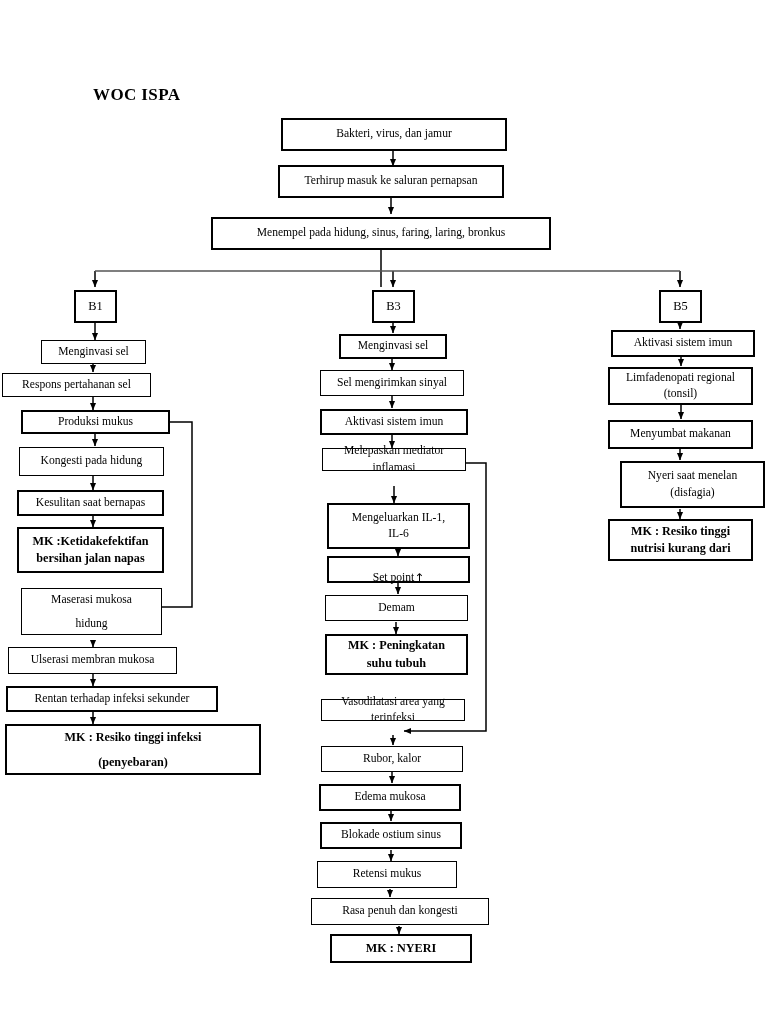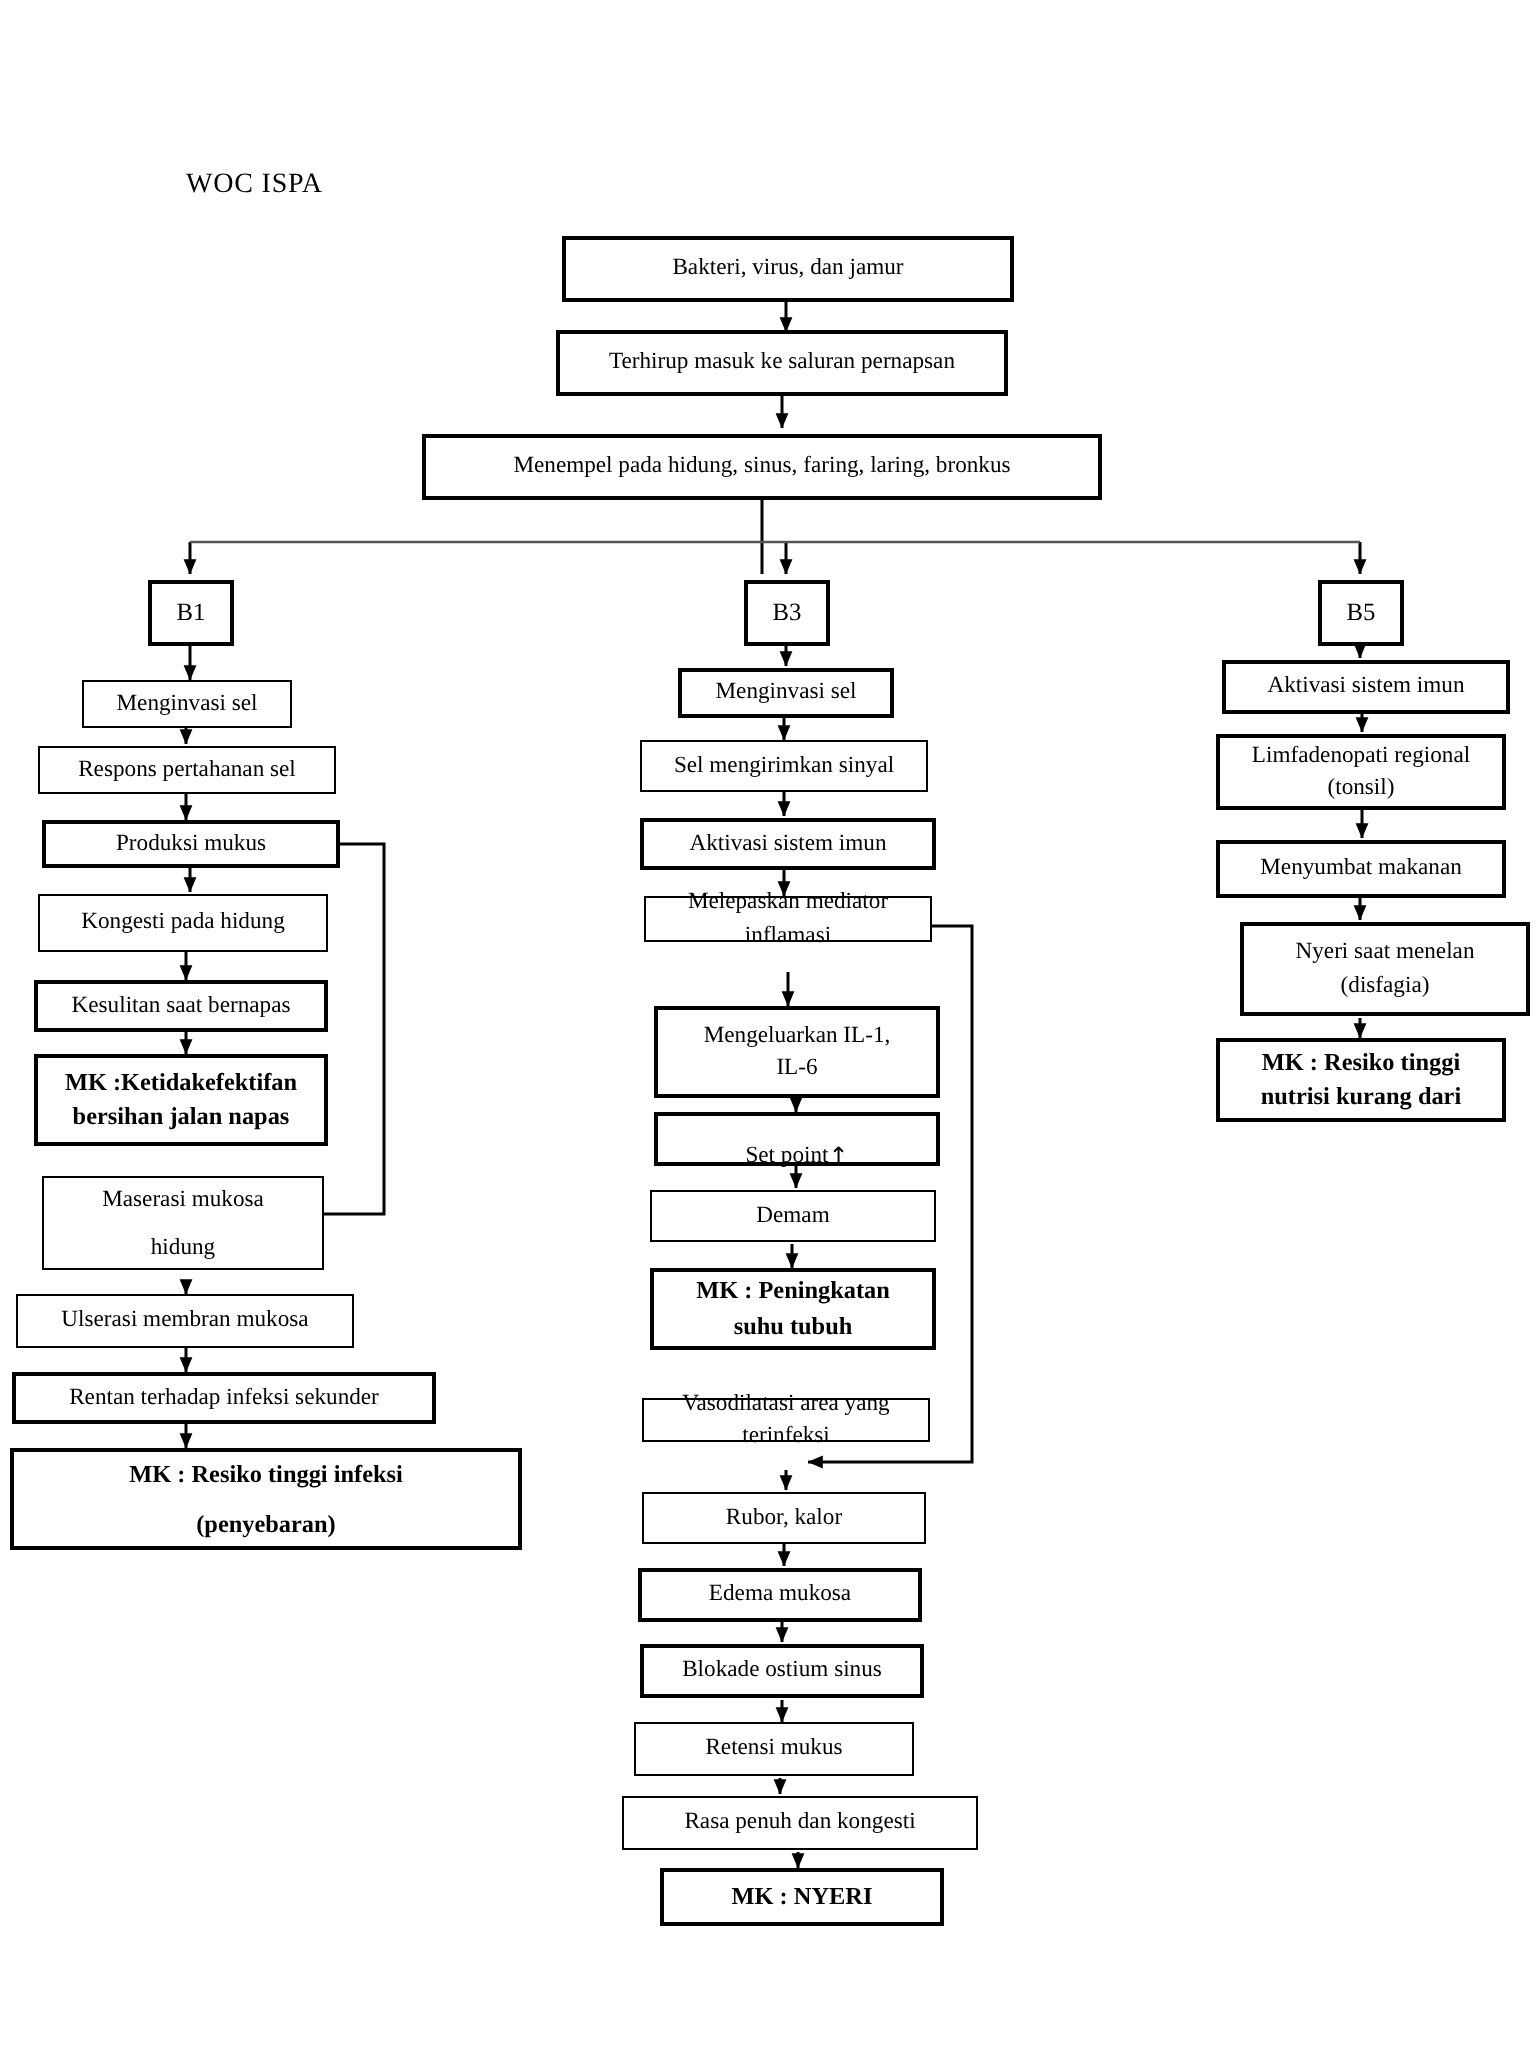--- a/index.html
+++ b/index.html
@@ -19,23 +19,24 @@
   #connector-layer {
     position: absolute;
     left: 0;
     top: 0;
     width: 768px;
     height: 1024px;
     pointer-events: none;
   }
   .title {
     position: absolute;
-    font-size: 14px;
+    font-size: 17px;
     letter-spacing: 0.4px;
     white-space: nowrap;
+    font-weight: bold;
   }
   .node {
     position: absolute;
     box-sizing: border-box;
     border: 1.2px solid #000000;
     background: #ffffff;
     display: flex;
     align-items: center;
     justify-content: center;
     text-align: center;
@@ -146,21 +147,21 @@
   <div class="node thick tag" style="left:372px; top:290px; width:43px; height:33px;">
     <span class="lbl">B3</span>
   </div>
   <div class="node thick tag" style="left:659px; top:290px; width:43px; height:33px;">
     <span class="lbl">B5</span>
   </div>
 
   <div class="node" style="left:41px; top:340px; width:105px; height:24px;">
     <span class="lbl">Menginvasi sel</span>
   </div>
-  <div class="node" style="left:19px; top:373px; width:149px; height:24px;">
+  <div class="node" style="left:2px; top:373px; width:149px; height:24px;">
     <span class="lbl">Respons pertahanan sel</span>
   </div>
   <div class="node thick" style="left:21px; top:410px; width:149px; height:24px;">
     <span class="lbl">Produksi mukus</span>
   </div>
   <div class="node" style="left:19px; top:447px; width:145px; height:29px;">
     <span class="lbl">Kongesti pada hidung</span>
   </div>
   <div class="node thick" style="left:17px; top:490px; width:147px; height:26px;">
     <span class="lbl">Kesulitan saat bernapas</span>

